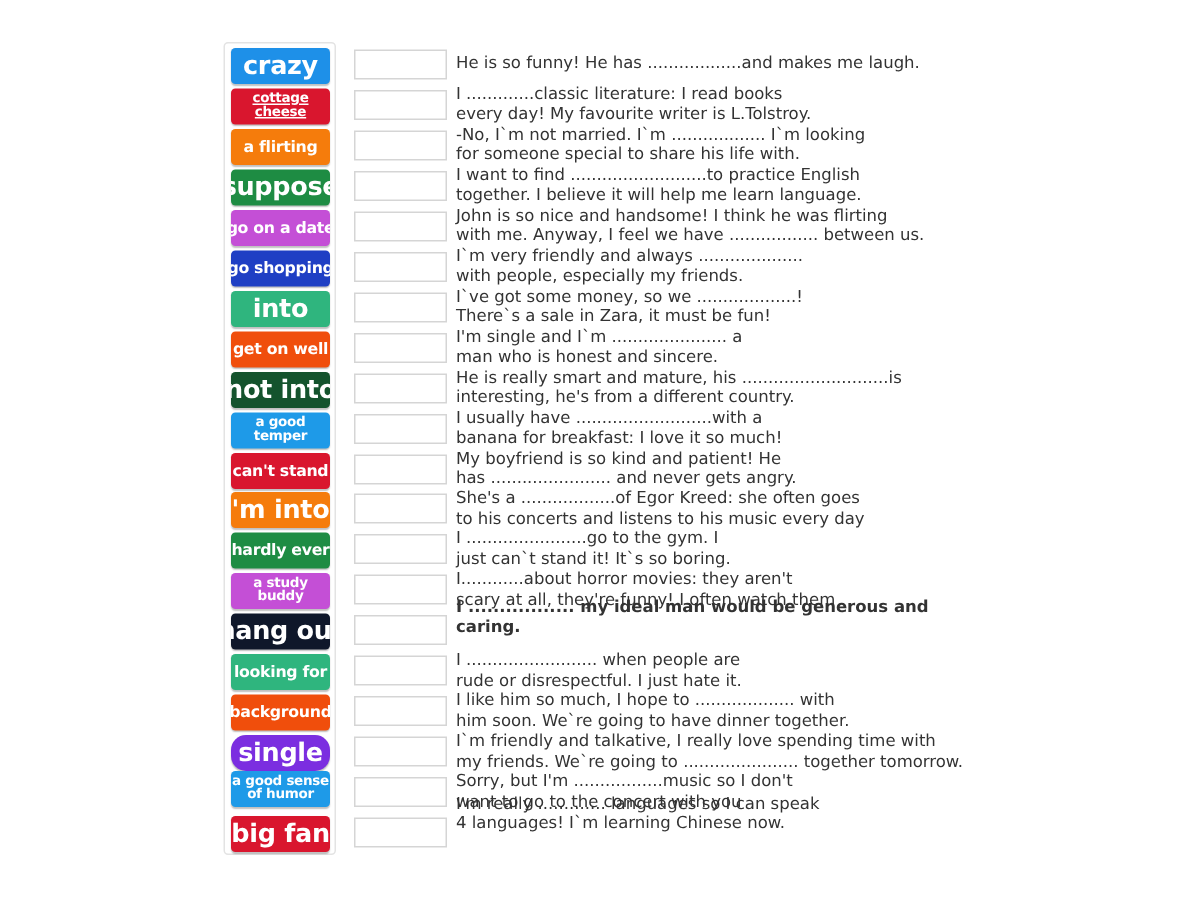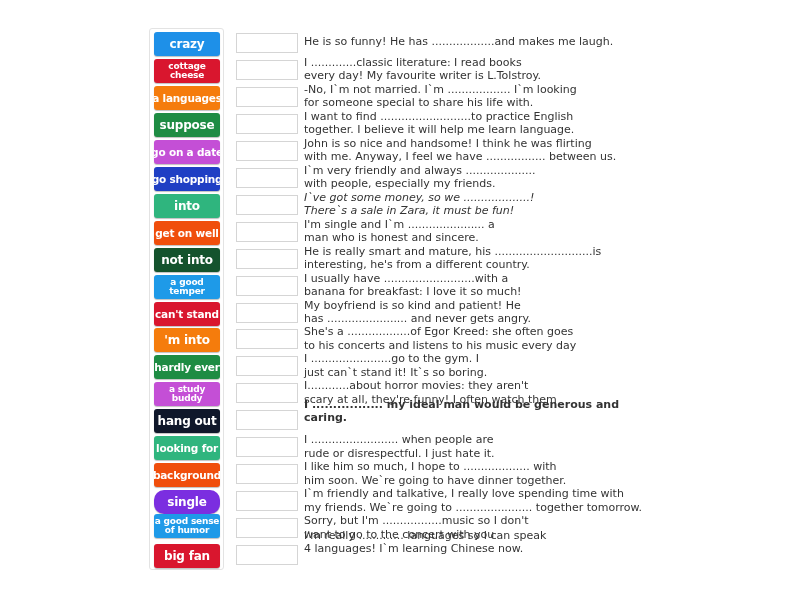--- a/index.html
+++ b/index.html
@@ -6,43 +6,43 @@
   body { width: 800px; height: 600px; position: relative; overflow: hidden; font-family: "DejaVu Sans", sans-serif; }
   .tiles-panel {
     position: absolute; left: 149px; top: 28px; width: 75px; height: 542px;
     border: 1px solid #e3e3e3; border-radius: 3px; background: #fff;
     box-sizing: border-box;
   }
   .tile {
     position: absolute; left: 4px; width: 66px; height: 24px;
     border-radius: 3px; color: #fff; font-weight: bold;
     display: flex; align-items: center; justify-content: center; text-align: center;
-    font-size: 12px; line-height: 10px; letter-spacing: -0.2px;
+    font-size: 17px; line-height: 10px; letter-spacing: -0.2px;
     box-shadow: 0 1px 1px rgba(0,0,0,0.25);
     cursor: grab; overflow: hidden; white-space: nowrap;
   }
   .tile.small { font-size: 9px; line-height: 9px; white-space: normal; }
   .tile.mid { font-size: 10.5px; }
   .drop {
     position: absolute; left: 236px; width: 62px; height: 20px;
     border: 1px solid #d5d5d5; background: #fff; box-sizing: border-box;
   }
   .sentence {
     position: absolute; left: 304px; width: 360px;
     font-size: 11px; line-height: 13.4px; color: #333;
     white-space: pre-line;
   }
 </style>
 </head>
 <body>
 
 <div class="tiles-panel" id="tiles">
     <div class="tile" style="top: 3px; background: rgb(30, 144, 232);">crazy</div>
-    <div class="tile small" style="top: 29.95px; background: rgb(217, 22, 46);">cottage cheese</div>
-    <div class="tile mid" style="top: 56.9px; background: rgb(245, 124, 12);">a languages</div>
+    <div class="tile small" style="top: 29.95px; background: rgb(217, 22, 46); text-decoration: underline;">cottage cheese</div>
+    <div class="tile mid" style="top: 56.9px; background: rgb(245, 124, 12);">a flirting</div>
     <div class="tile" style="top: 83.85px; background: rgb(30, 140, 67);">suppose</div>
     <div class="tile mid" style="top: 110.8px; background: rgb(196, 79, 214);">go on a date</div>
     <div class="tile mid" style="top: 137.75px; background: rgb(31, 63, 196);">go shopping</div>
     <div class="tile" style="top: 164.7px; background: rgb(47, 181, 126);">into</div>
     <div class="tile mid" style="top: 191.65px; background: rgb(240, 78, 12);">get on well</div>
     <div class="tile" style="top: 218.6px; background: #14532d;">not into</div>
     <div class="tile small" style="top: 245.55px; background: rgb(30, 154, 232);">a good temper</div>
     <div class="tile mid" style="top: 272.5px; background: rgb(217, 22, 46);">can't stand</div>
     <div class="tile" style="top: 299.45px; background: rgb(245, 124, 12); text-align: right;">'m into</div>
     <div class="tile mid" style="top: 326.4px; background: rgb(30, 140, 67);">hardly ever</div>
@@ -66,21 +66,21 @@
     <div class="drop" style="top: 113.85px;"></div>
     <div class="sentence" style="top: 109.85px;">I want to find ..........................to practice English
 together. I believe it will help me learn language.</div>
     <div class="drop" style="top: 140.8px;"></div>
     <div class="sentence" style="top: 136.8px;"> John is so nice and handsome! I think he was flirting
 with me. Anyway, I feel we have ................. between us.</div>
     <div class="drop" style="top: 167.75px;"></div>
     <div class="sentence" style="top: 163.75px;">I`m very friendly and always ....................
 with people, especially my friends.</div>
     <div class="drop" style="top: 194.7px;"></div>
-    <div class="sentence" style="top: 190.7px; font-style: italic;">I`ve got some money, so we ...................!
+    <div class="sentence" style="top: 190.7px;">I`ve got some money, so we ...................!
 There`s a sale in Zara, it must be fun!</div>
     <div class="drop" style="top: 221.65px;"></div>
     <div class="sentence" style="top: 217.65px;">I'm single and I`m ...................... a
 man who is honest and sincere.</div>
     <div class="drop" style="top: 248.6px;"></div>
     <div class="sentence" style="top: 244.6px;">He is really smart and mature, his ............................is
 interesting, he's from a different country.</div>
     <div class="drop" style="top: 275.55px;"></div>
     <div class="sentence" style="top: 271.55px;">I usually have ..........................with a
 banana for breakfast: I love it so much!</div>

